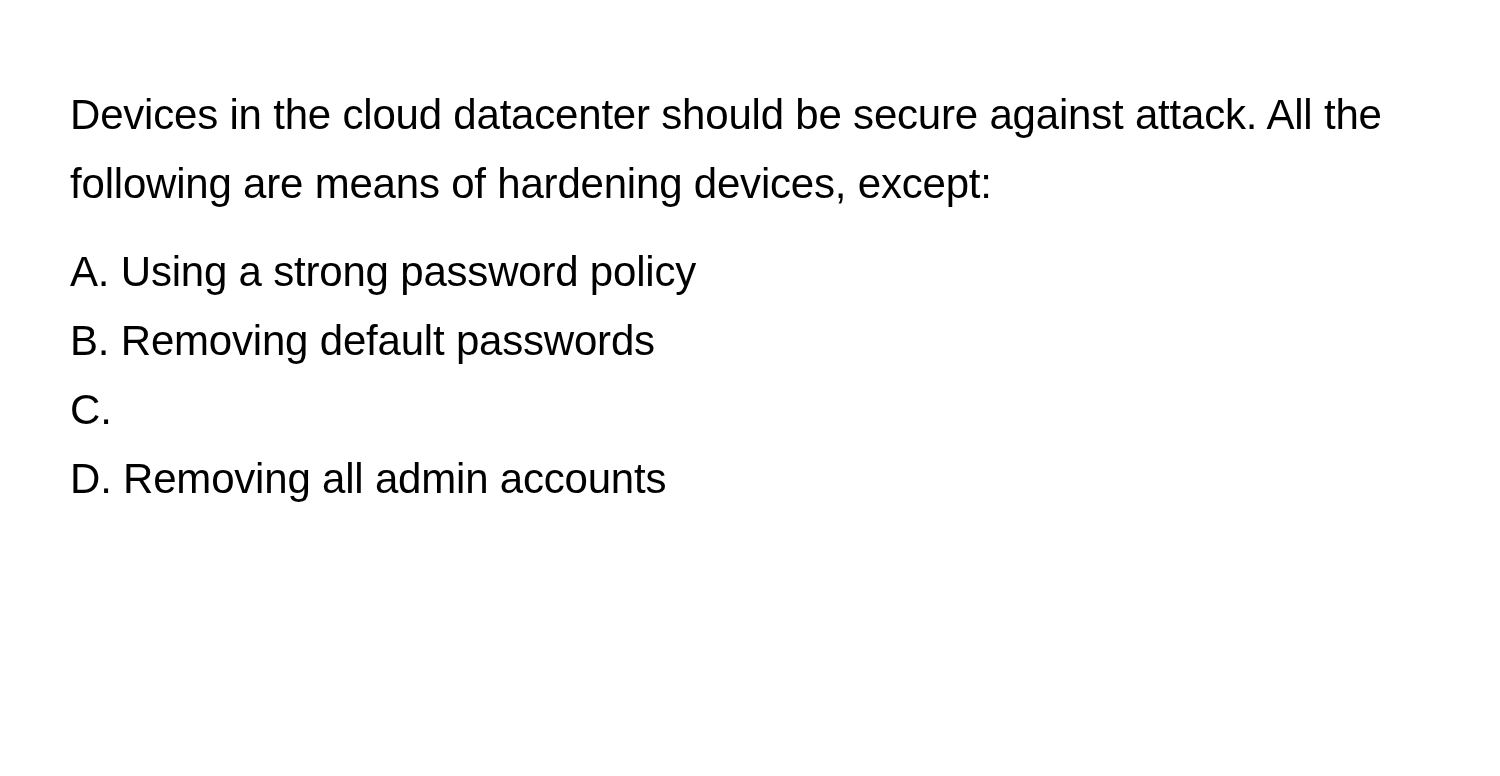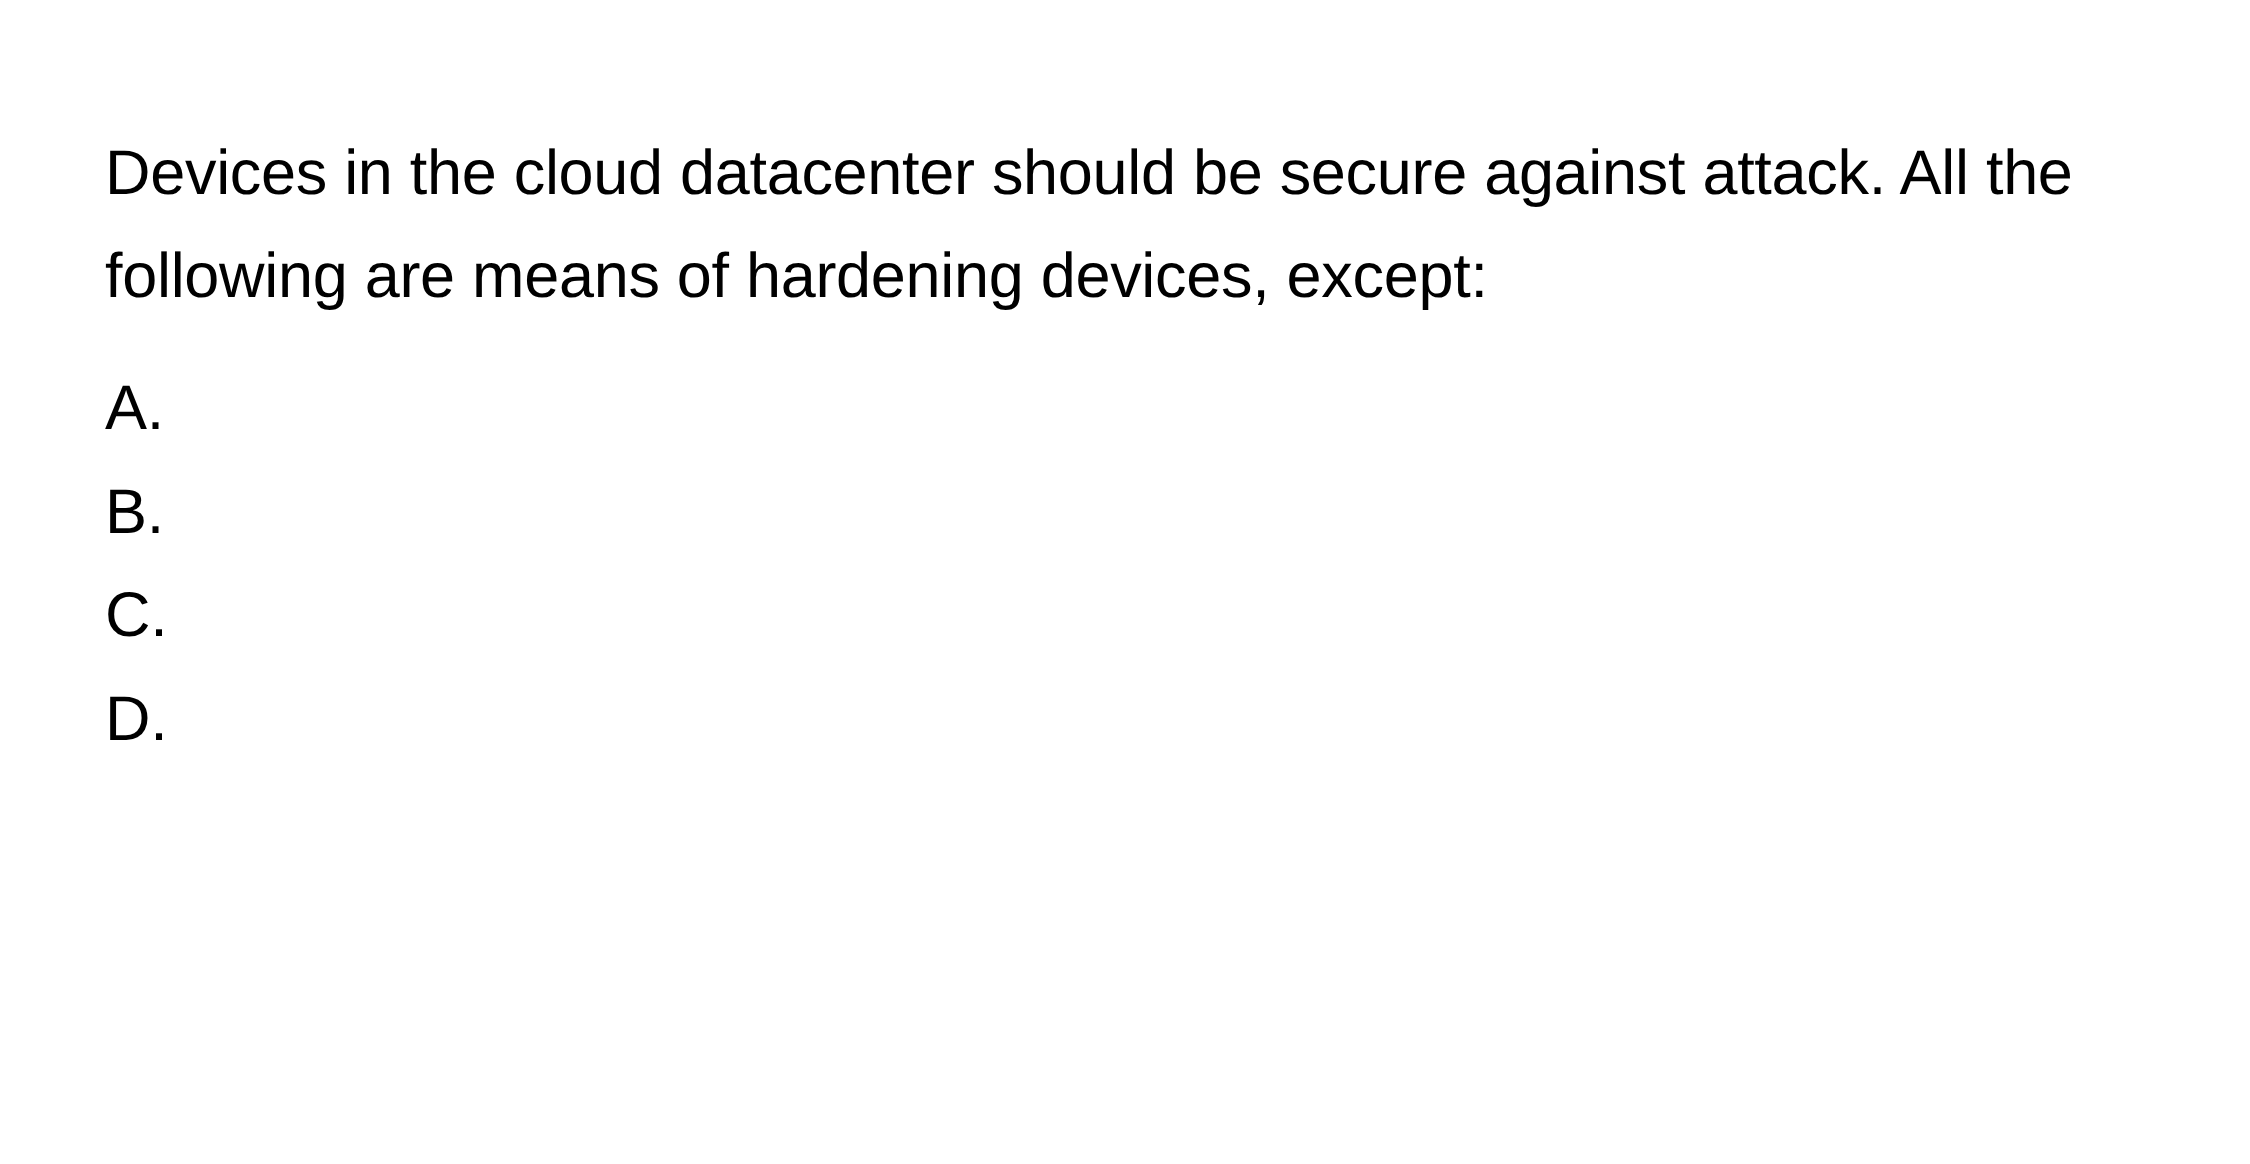--- a/index.html
+++ b/index.html
@@ -38,23 +38,26 @@
     }
   </style>
 </head>
 <body>
 
 <div class="question-stem">Devices in the cloud datacenter should be secure against attack. All the following are means of hardening devices, except:</div>
 
 <div class="options">
   <div class="option">
     <span class="option-label">A. </span>
+    <span>Using a strong password policy</span>
   </div>
   <div class="option">
     <span class="option-label">B. </span>
+    <span>Removing default passwords</span>
   </div>
   <div class="option">
     <span class="option-label">C. </span>
   </div>
   <div class="option">
     <span class="option-label">D. </span>
+    <span>Removing all admin accounts</span>
   </div>
 </div>
 
 </body></html>

